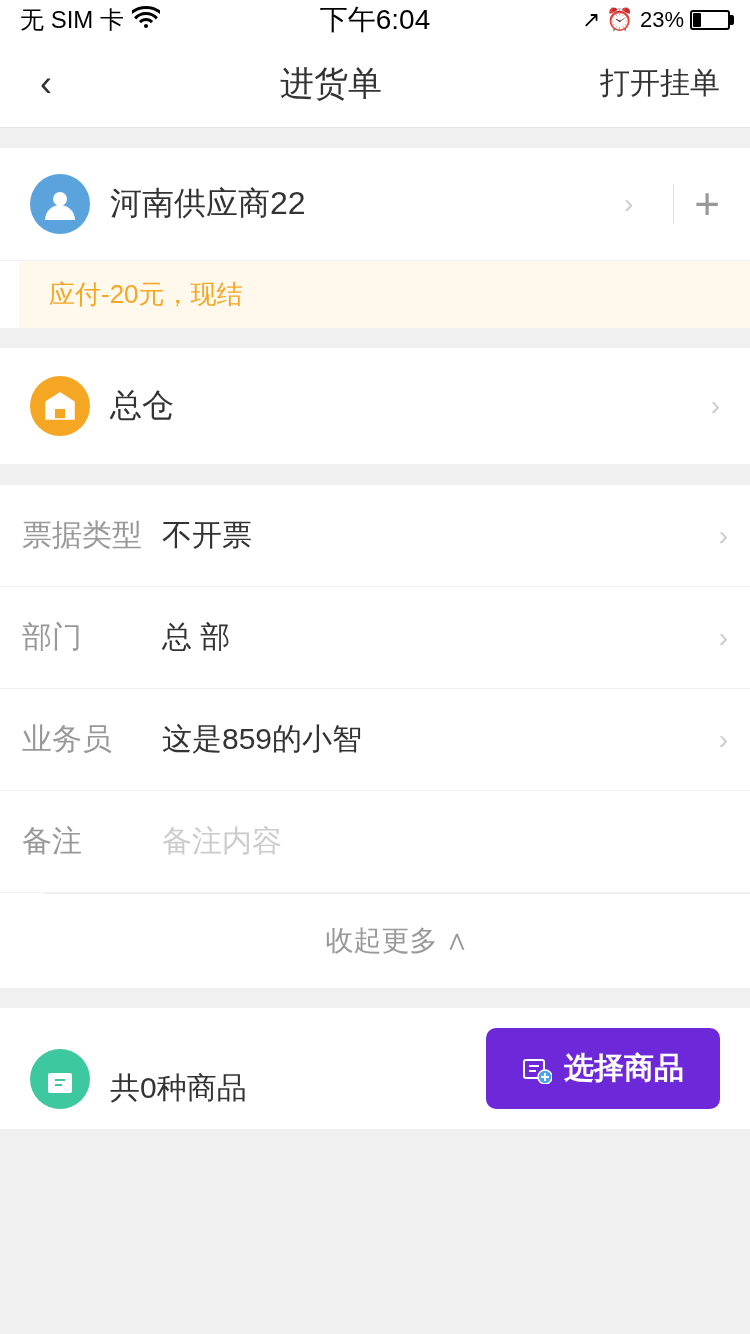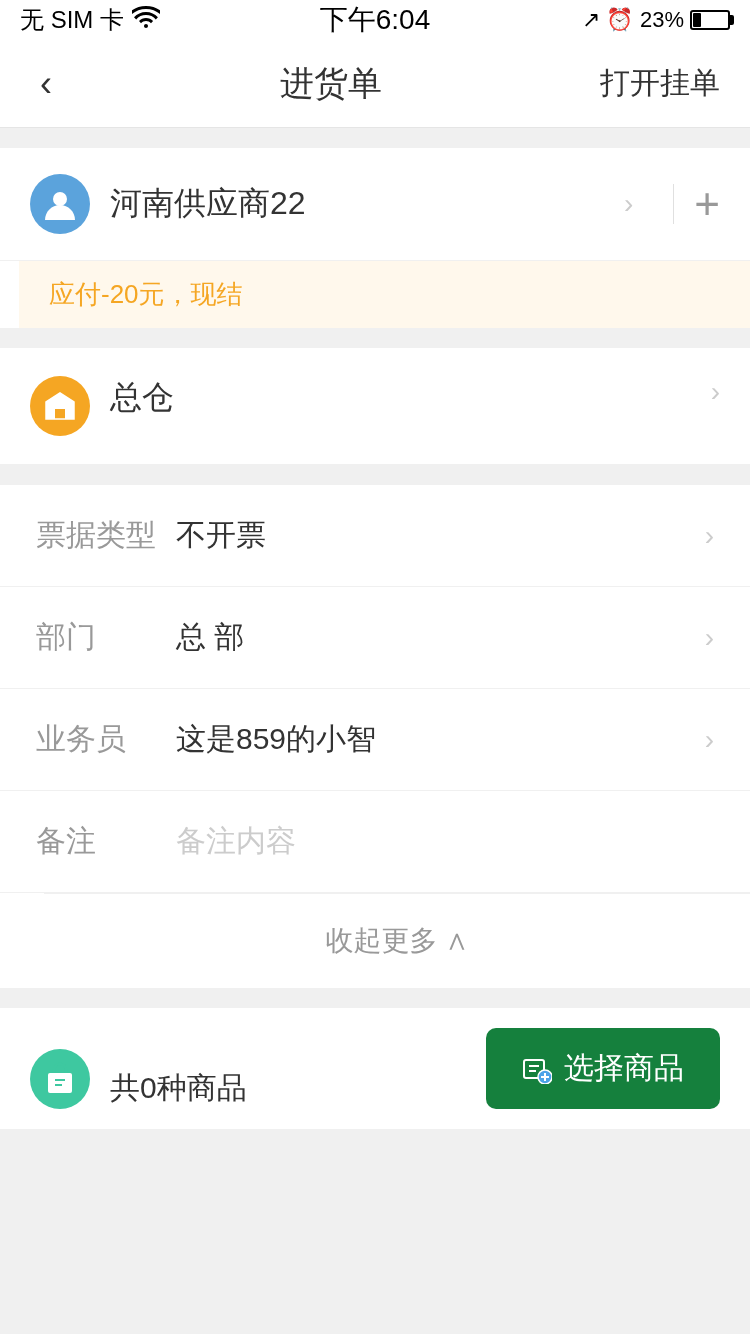--- a/index.html
+++ b/index.html
@@ -163,21 +163,21 @@
       padding: 16px 30px;
       font-size: 26px;
       color: #f5a623;
       margin-left: 19px;
     }
 
     
     .form-row {
       display: flex;
       align-items: center;
-      padding: 30px 36px;
+      padding: 30px 22px;
       background: #fff;
       border-bottom: 1px solid #f0f0f0;
       min-height: 90px;
     }
     .form-row-icon {
       width: 60px;
       height: 60px;
       border-radius: 50%;
       background: #f5a623;
       display: flex;
@@ -207,21 +207,21 @@
     }
     .form-row-chevron {
       color: #ccc;
       font-size: 28px;
       margin-left: 10px;
     }
 
     
     .warehouse-row {
       display: flex;
-      align-items: flex-start;
+      align-items: center;
       padding: 28px 30px;
       background: #fff;
       border-bottom: 1px solid #f0f0f0;
     }
 
     
     .collapse-btn {
       background: #fff;
       text-align: center;
       padding: 28px 0;
@@ -254,30 +254,31 @@
       width: 36px;
       height: 36px;
       fill: #fff;
     }
     .product-count {
       flex: 1;
       font-size: 30px;
       color: #333;
     }
     .select-product-btn {
-      background: #15803d;
+      background: #6d28d9;
       color: #fff;
       font-size: 30px;
       padding: 20px 36px;
       border-radius: 10px;
       display: flex;
       align-items: center;
       gap: 12px;
       cursor: pointer;
       white-space: nowrap;
+      font-weight: bold;
     }
     .select-product-btn svg {
       width: 30px;
       height: 30px;
       fill: #fff;
     }
   </style>
 </head>
 <body>
 

